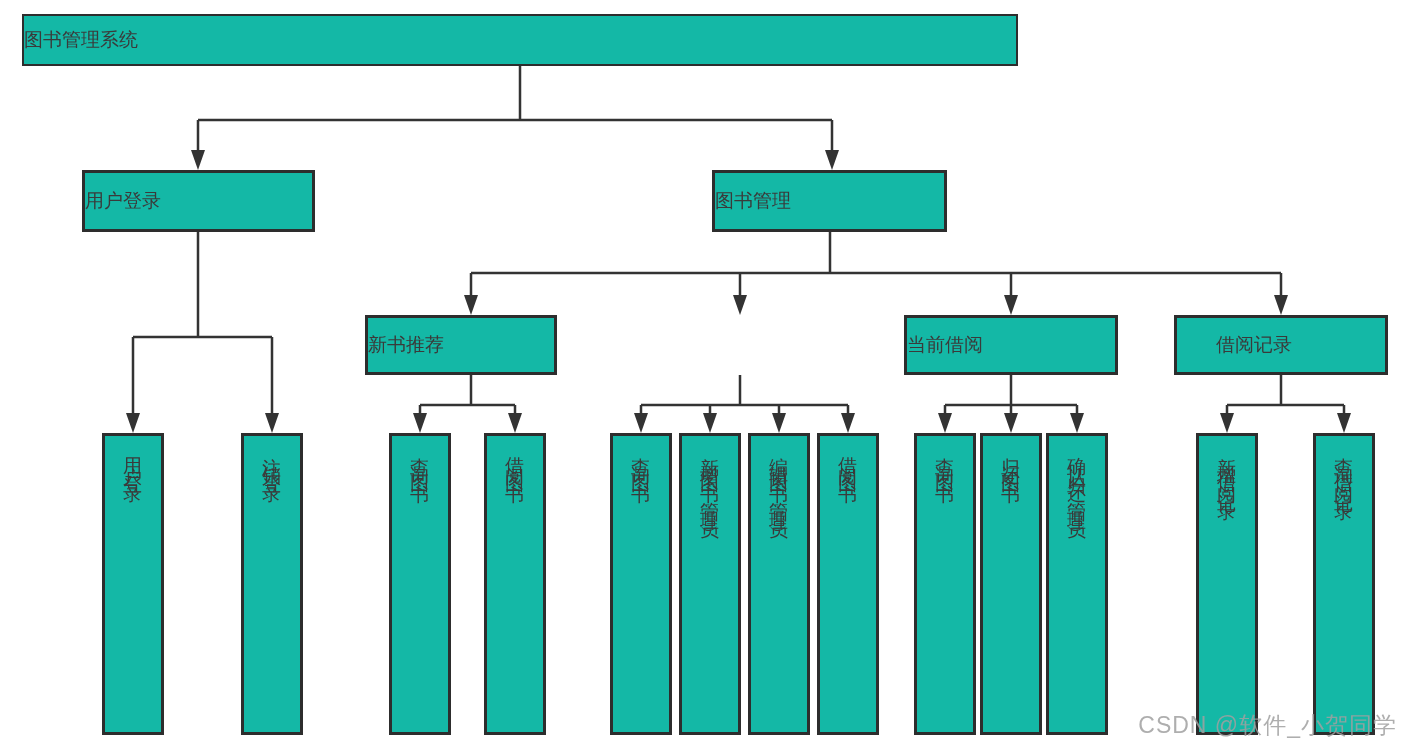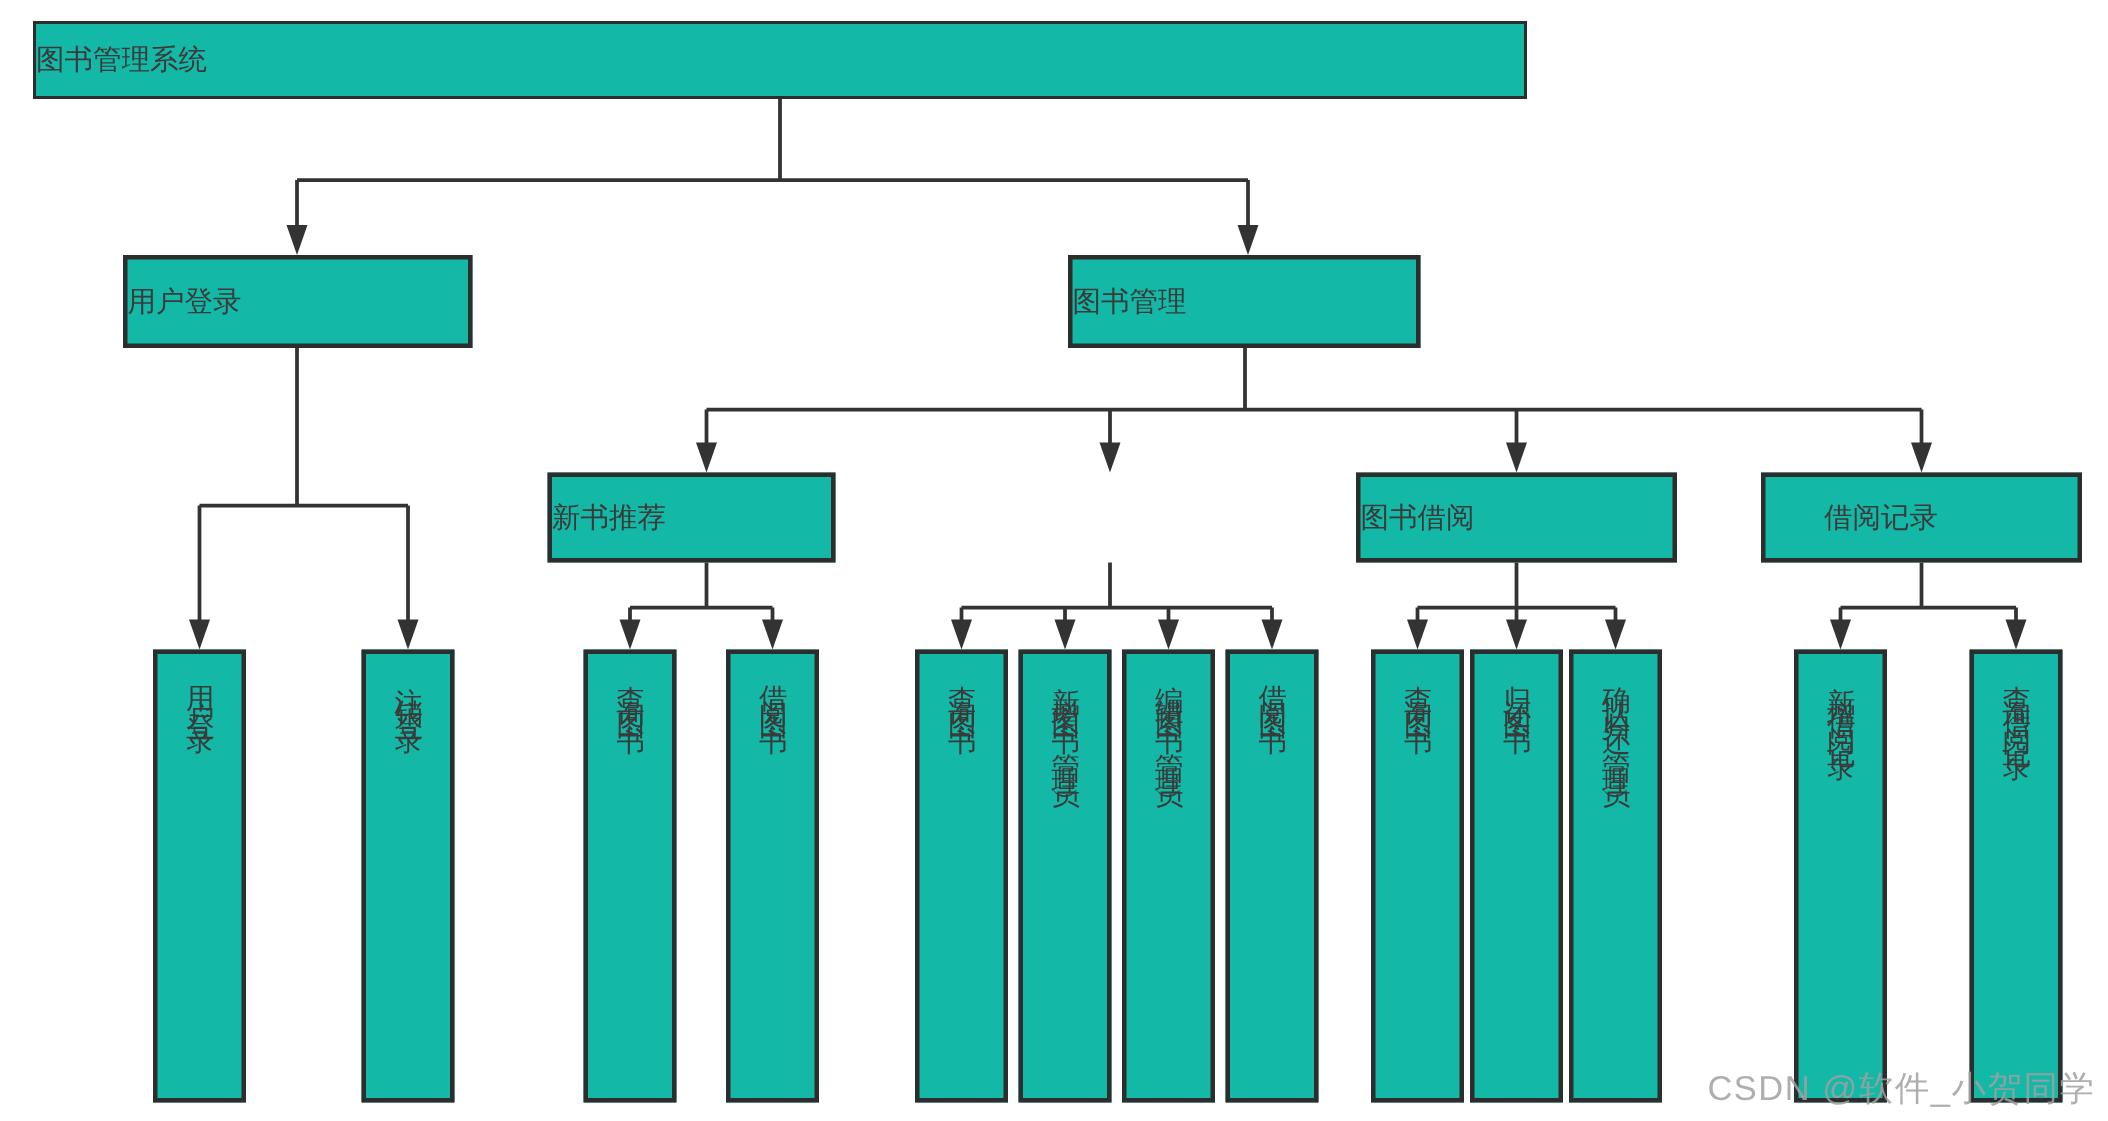--- a/index.html
+++ b/index.html
@@ -119,21 +119,21 @@
     <span>用户登录</span>
   </div>
   <div class="box" style="left:712px; top:170px; width:235px; height:62px;">
     <span>图书管理</span>
   </div>
 
   <div class="box" style="left:365px; top:315px; width:192px; height:60px;">
     <span>新书推荐</span>
   </div>
   <div class="box" style="left:904px; top:315px; width:214px; height:60px;">
-    <span>图书借阅</span>
+    <span>当前借阅</span>
   </div>
   <div class="box" style="left:1174px; top:315px; width:214px; height:60px;padding-left:39px;">
     <span>借阅记录</span>
   </div>
 
   <div class="box leaf" style="left:102px; top:433px; width:62px; height:302px;">
     <span>用户登录</span>
   </div>
   <div class="box leaf" style="left:241px; top:433px; width:62px; height:302px;">
     <span>注销登录</span>

